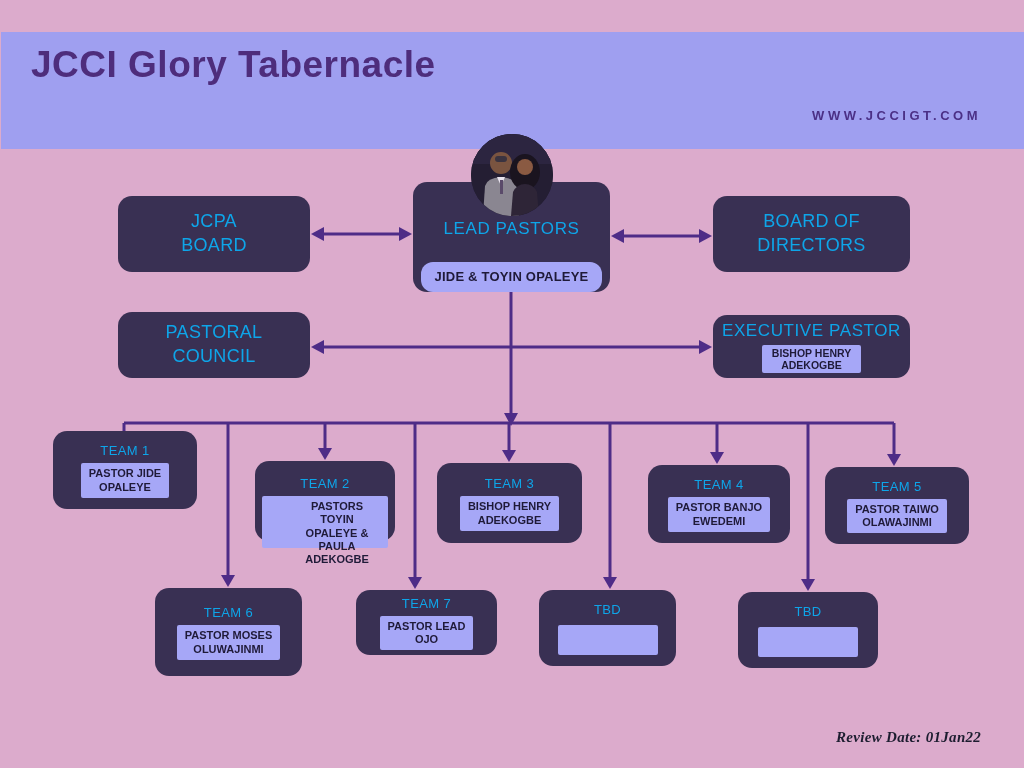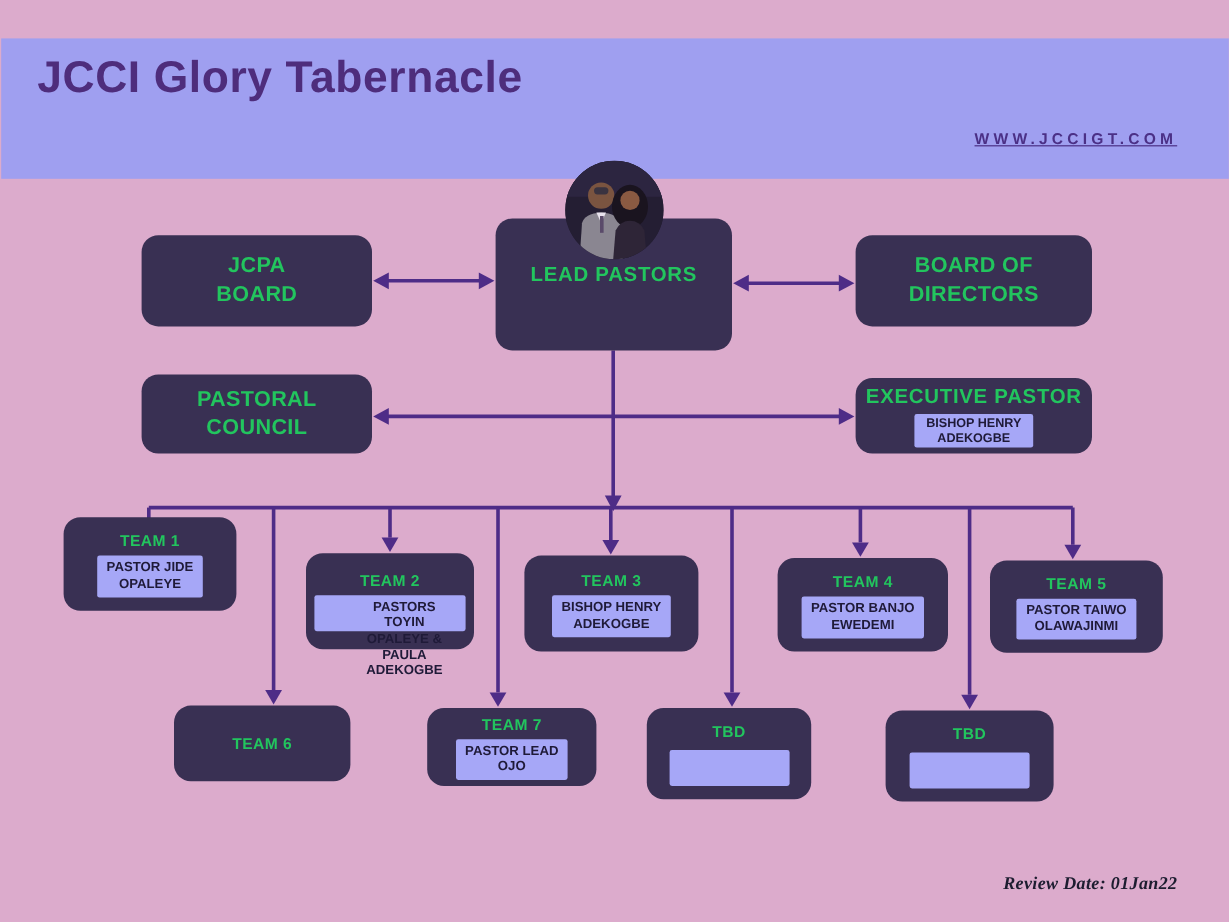--- a/index.html
+++ b/index.html
@@ -34,48 +34,47 @@
   }
   .header h2{
     position:absolute;left:31px;top:58px;
     font-size:29px;font-weight:400;color:var(--subtitle);
     letter-spacing:.5px;
   }
   .header .site{
     position:absolute;right:44px;top:76px;
     font-size:13px;font-weight:bold;color:var(--url);
     letter-spacing:3.5px;
-    text-decoration:underline;
   }
   svg.connectors{position:absolute;left:0;top:0;z-index:1;pointer-events:none;}
   .box{
     position:absolute;z-index:2;
     background:var(--box-bg);
     border-radius:14px;
     display:flex;flex-direction:column;align-items:center;justify-content:center;
     color:#fff;text-align:center;
   }
   .box-title{
-    font-weight:bold;color:#22c55e;white-space:pre-line;line-height:1.32;
+    font-weight:normal;color:#0ea5e9;white-space:pre-line;line-height:1.32;
     letter-spacing:.3px;
   }
   .box-title.lg{font-size:18px;}
   .box-title.md{font-size:17px;letter-spacing:.6px;}
   .box-title.sm{font-size:13px;letter-spacing:.4px;}
   .pill{
     background:var(--pill-bg);color:var(--pill-text);
     font-weight:bold;white-space:pre-line;text-align:center;
     border-radius:2px;line-height:1.2;
     padding:4px 8px;
   }
   .pill.lead{font-size:13px;border-radius:12px;padding:7px 14px;margin-top:9px;letter-spacing:.2px;}
   .pill.xs{font-size:10.5px;line-height:1.15;margin-top:3px;padding:2px 10px;}
   .pill.sm{font-size:11px;margin-top:4px;max-width:126px;}
   .pill.empty{width:100px;min-height:30px;margin-top:6px;}
-  .pill.clip{height:30px;overflow:visible;padding-left:32px;}
+  .pill.clip{height:52px;overflow:visible;padding-left:32px;}
   .lead-box{justify-content:space-between;padding-top:36px;}
   .photo{
     position:absolute;left:471px;top:134px;width:82px;height:82px;
     border-radius:50%;overflow:hidden;z-index:3;background:#241e33;
   }
   .review{
     position:absolute;left:836px;top:729px;z-index:2;
     font-family:"Liberation Serif", serif;font-style:italic;font-weight:bold;
     font-size:15px;color:var(--review);letter-spacing:.3px;
   }
@@ -130,20 +129,21 @@
   </g>
 </svg>
 
 <div class="box" style="left:118px;top:196px;width:192px;height:76px">
   <div class="box-title lg">JCPA
 BOARD</div>
 </div>
 
 <div class="box lead-box" style="left:413px;top:182px;width:197px;height:110px">
   <div class="box-title md">LEAD PASTORS</div>
+  <div class="pill lead">JIDE &amp; TOYIN OPALEYE</div>
 </div>
 
 <div class="box" style="left:713px;top:196px;width:197px;height:76px">
   <div class="box-title lg">BOARD OF
 DIRECTORS</div>
 </div>
 
 <div class="photo">
   <svg width="82" height="82" viewBox="0 0 82 82">
     <rect width="82" height="82" fill="#241e33"></rect>
@@ -197,22 +197,24 @@
   <div class="pill sm">PASTOR BANJO
 EWEDEMI</div>
 </div>
 
 <div class="box" style="left:825px;top:467px;width:144px;height:77px">
   <div class="box-title sm">TEAM 5</div>
   <div class="pill sm">PASTOR TAIWO
 OLAWAJINMI</div>
 </div>
 
-<div class="box" style="left:145px;top:588px;width:147px;height:63px">
+<div class="box" style="left:155px;top:588px;width:147px;height:88px">
   <div class="box-title sm">TEAM 6</div>
+  <div class="pill sm">PASTOR MOSES
+OLUWAJINMI</div>
 </div>
 
 <div class="box" style="left:356px;top:590px;width:141px;height:65px">
   <div class="box-title sm">TEAM 7</div>
   <div class="pill sm">PASTOR LEAD
 OJO</div>
 </div>
 
 <div class="box" style="left:539px;top:590px;width:137px;height:76px">
   <div class="box-title sm">TBD</div>

